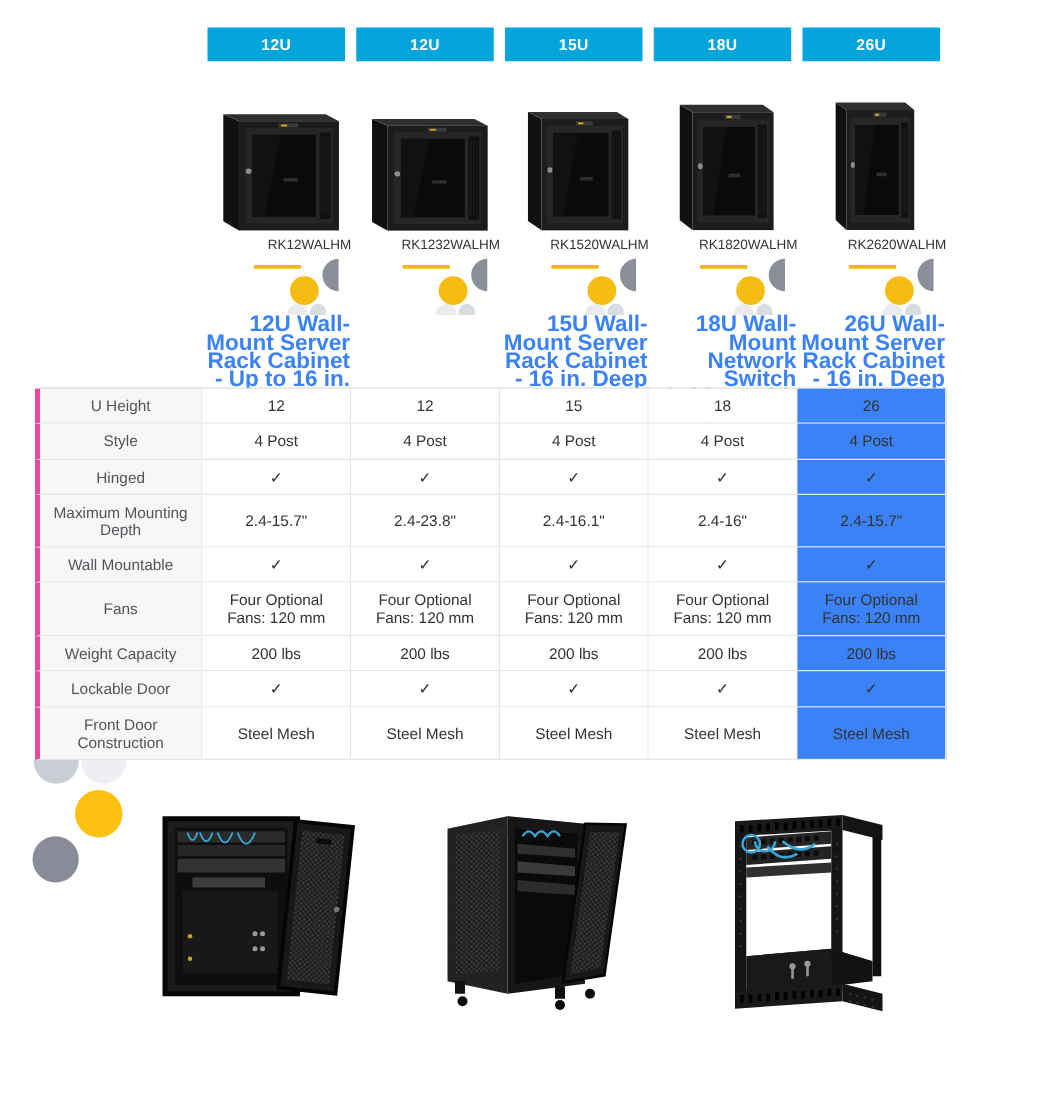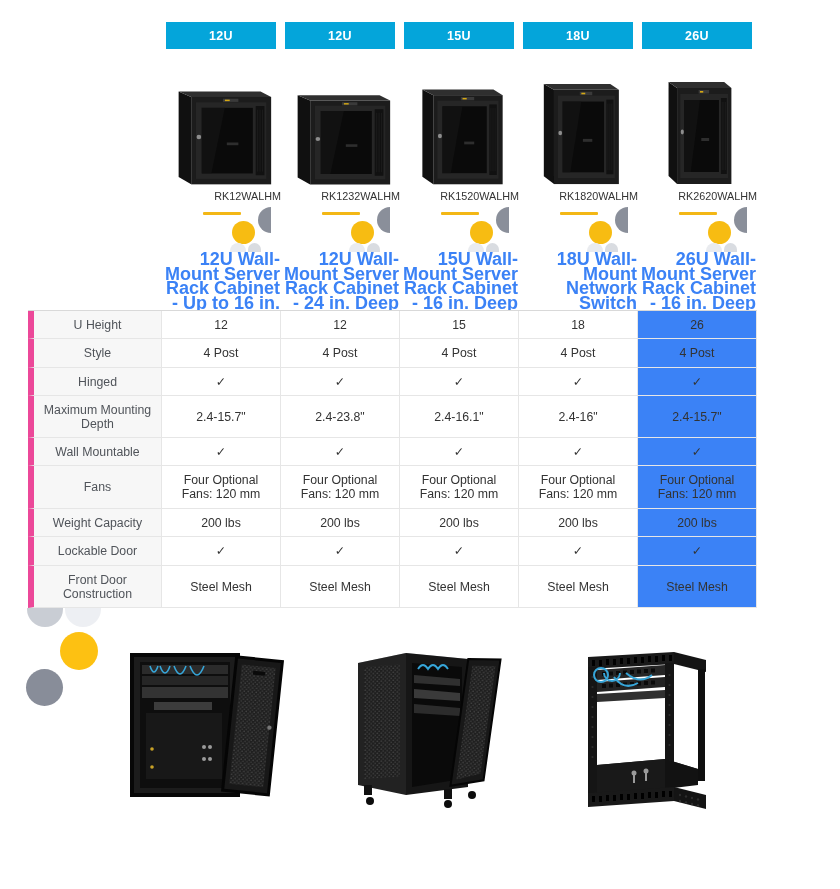--- a/index.html
+++ b/index.html
@@ -31,21 +31,21 @@
               border-radius:7px 7px 0 0; background:#d9dce1; }
   .p-title { position:absolute; top:230px; left:1px; width:117px; text-align:right;
              font-size:18px; font-weight:bold; line-height:14.5px; color:#3b82f6; cursor:pointer; }
 
   
   .spec-table { position:absolute; left:28px; top:310px; width:729px; border-top:1px solid #d9d9d9; }
   .t-row { display:grid; grid-template-columns:134px repeat(5,119px); }
   .cell { border-right:1px solid #e6e6e6; border-bottom:1px solid #e6e6e6;
           display:flex; align-items:center; justify-content:center; text-align:center;
           font-size:12.3px; color:#333; padding:4px 8px; background:#fff; }
-  .cell.lbl { background:#f7f7f7; color:#50545a; border-left:6px solid #ec4899; }
+  .cell.lbl { background:#f7f7f7; color:#50545a; border-left:4px solid #ec4899; }
   .cell.hl  { background:#3b82f6; }
   .r0 .cell{min-height:28px}.r1 .cell{min-height:29px}.r2 .cell{min-height:28px}
   .r3 .cell{min-height:42px}.r4 .cell{min-height:28px}.r5 .cell{min-height:43px}
   .r6 .cell{min-height:28px}.r7 .cell{min-height:29px}.r8 .cell{min-height:42px}
 
   
   .bottom { position:absolute; left:0; top:607px; width:840px; height:282px; }
   .b-semi1 { position:absolute; left:27px; top:1px;  width:36px; height:19px;
              border-radius:0 0 18px 18px; background:#c9cdd4; }
   .b-semi2 { position:absolute; left:65px; top:1px;  width:36px; height:19px;
@@ -119,21 +119,20 @@
       <div class="model">RK1232WALHM</div>
       <div class="deco">
         <div class="underline"></div>
         <div class="mini-dots">
           <span class="md-gray"></span>
             <span class="md-yellow"></span>
             <span class="md-light1"></span>
             <span class="md-light2"></span>
         </div>
       </div>
-      <div class="p-title">12U Wall-Mount Server Rack Cabinet - 24 in. Deep</div>
     </div>
 
     <div class="product-col">
       <div class="badge">15U</div>
       <div class="img-wrap">
         <svg width="92" height="104" viewBox="0 0 110 112" preserveAspectRatio="none">
             <use href="#cab-shape"></use>
           </svg>
       </div>
       <div class="model">RK1520WALHM</div>

